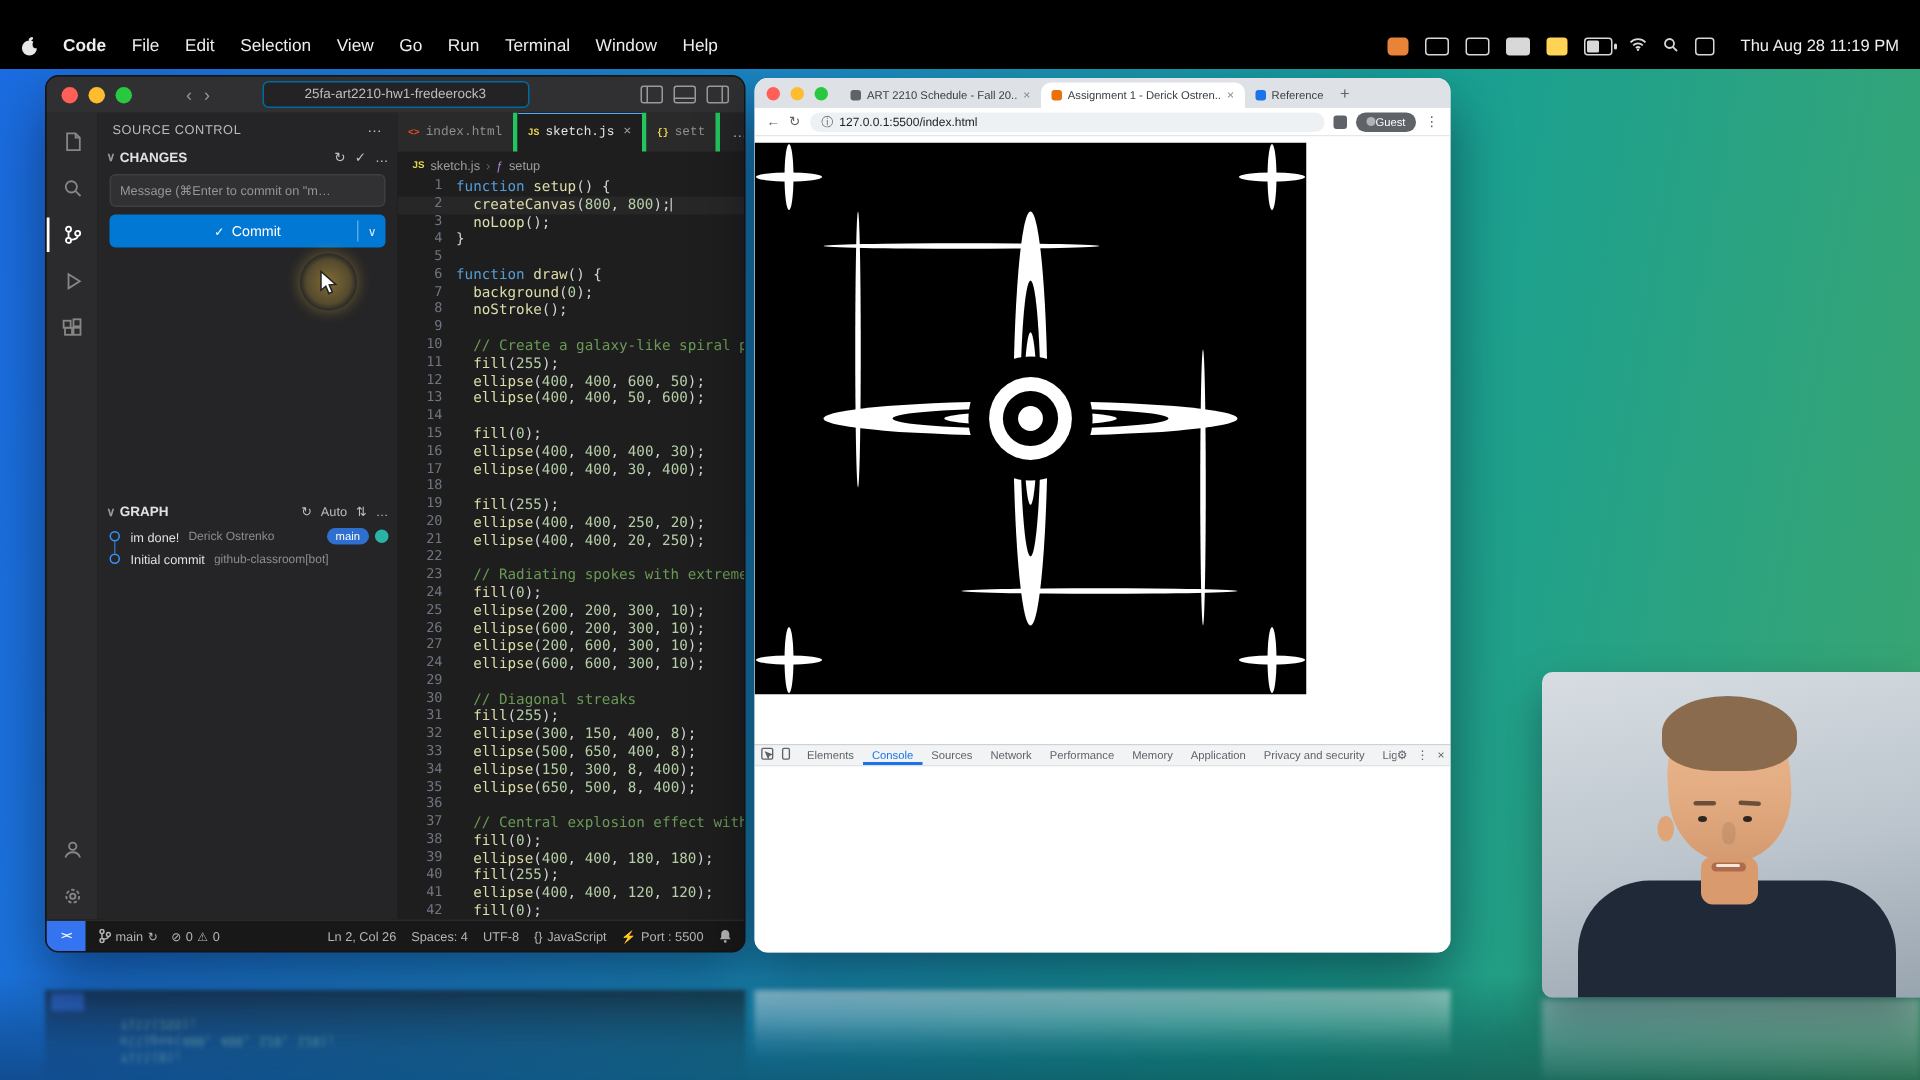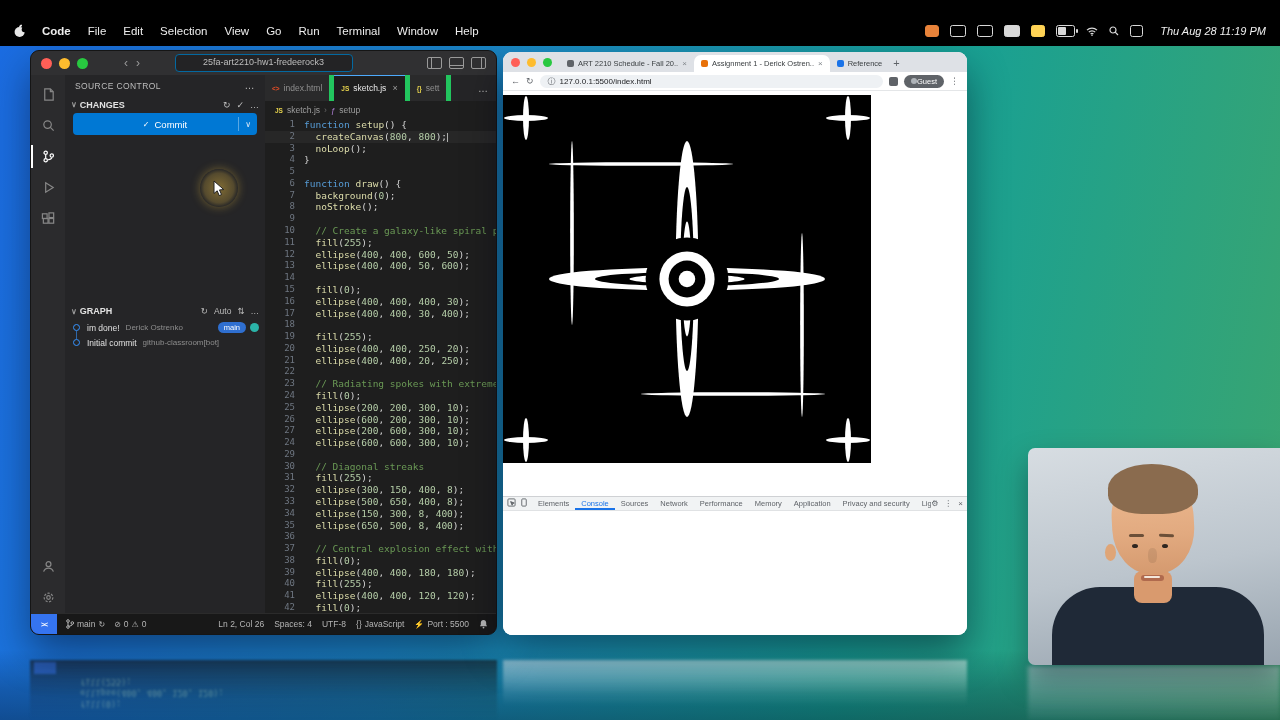--- a/index.html
+++ b/index.html
@@ -10,21 +10,21 @@
   .desktop{position:absolute;left:0;top:46px;right:0;bottom:0;
     background:linear-gradient(100deg,#1b6ce2 0%,#1b88c9 35%,#17a095 68%,#3ba56f 100%);}
   .floor-fade{position:absolute;left:0;right:0;top:650px;bottom:0;z-index:3;
     background:linear-gradient(180deg,rgba(0,25,40,0) 0%,rgba(0,18,32,.25) 55%,rgba(0,14,26,.38) 100%);}
 
   
   .menubar{position:absolute;top:0;left:0;width:100%;height:46px;z-index:20;display:flex;align-items:flex-end;color:#e8e8e8;border-radius:11px;}
   .menubar-inner{width:100%;height:22px;margin-bottom:4px;display:flex;align-items:center;padding:0 14px;box-sizing:border-box;}
   .menu-item{font-size:11.5px;margin-right:17px;color:#ededed;white-space:nowrap;}
   .menu-item.bold{font-weight:bold;}
-  .mb-right{margin-left:auto;display:flex;align-items:center;gap:11px;font-style:italic;}
+  .mb-right{margin-left:auto;display:flex;align-items:flex-start;gap:11px;}
   .mb-ico{width:14px;height:10px;border:1.2px solid #d8d8d8;border-radius:2.5px;position:relative;}
   .mb-ico.filled{background:#d8d8d8;}
   .mb-ico.rec{border-color:#e8833a;background:#e8833a;border-radius:3px;width:12px;}
   .mb-ico.cam{border-color:#ffd355;background:#ffd355;width:12px;}
   .mb-ico.batt::after{content:"";position:absolute;right:-3.5px;top:2.5px;width:2px;height:4px;background:#d8d8d8;border-radius:1px;}
   .mb-ico.batt::before{content:"";position:absolute;left:1px;top:1px;bottom:1px;width:8px;background:#d8d8d8;border-radius:1px;}
   .mb-clock{font-size:11px;color:#f0f0f0;margin-left:6px;white-space:nowrap;}
 
   
   .window{position:absolute;border-radius:9px;overflow:hidden;box-shadow:0 18px 40px rgba(0,0,20,.45);}
@@ -71,21 +71,21 @@
   .g-row{height:15px;display:flex;align-items:center;padding:0 6px 0 8px;position:relative;}
   .g-dot{width:7px;height:7px;border-radius:50%;border:1.5px solid #3794ff;box-sizing:border-box;margin-right:7px;flex:none;}
   .g-msg{color:#e0e0e0;font-size:8.5px;white-space:nowrap;}
   .g-author{color:#8d8d8d;font-size:8px;margin-left:6px;white-space:nowrap;overflow:hidden;}
   .g-badge{margin-left:auto;background:#2f6fd0;color:#fff;border-radius:8px;font-size:7.5px;padding:1px 6px;white-space:nowrap;}
   .g-avatar{width:9px;height:9px;border-radius:50%;background:#2bb3a8;margin-left:4px;flex:none;}
   .g-line{position:absolute;left:11px;top:-4px;width:1px;height:8px;background:#3794ff;opacity:.6;}
 
   .editor{flex:1;display:flex;flex-direction:column;background:#1e1e1e;min-width:0;}
   .tabbar{height:26px;background:#252527;display:flex;flex:none;align-items:stretch;}
-  .etab{display:flex;align-items:center;gap:4px;padding:0 7px;font-size:8.5px;color:#8f8f8f;background:#2a2a2b;border-right:5px solid #22c55e;white-space:nowrap;overflow:hidden;}
+  .etab{display:flex;align-items:center;gap:4px;padding:0 7px;font-size:8.5px;color:#8f8f8f;background:#2a2a2b;border-right:3px solid #22c55e;white-space:nowrap;overflow:hidden;font-family:Liberation Mono, monospace;}
   .etab.active{background:#1e1e1e;color:#e6e6e6;box-shadow:inset 0 1px 0 #4daafc;}
   .etab .ticon{font-size:6.5px;font-weight:bold;}
   .ticon.html{color:#e44d26;}.ticon.js{color:#e8d44d;}.ticon.json{color:#e8d44d;}
   .etab .tclose{color:#9d9d9d;font-size:9px;margin-left:2px;}
   .tab-more{margin-left:auto;color:#bdbdbd;font-size:10px;display:flex;align-items:center;padding:0 8px;}
   .breadcrumb{height:18px;display:flex;align-items:center;gap:4px;padding:0 10px;font-size:8.5px;color:#9d9d9d;flex:none;}
   .breadcrumb .bicon{color:#e8d44d;font-size:6.5px;font-weight:bold;}
   .breadcrumb .bsep{color:#6a6a6a;}
   .breadcrumb .bsym{color:#b180d7;font-size:8px;}
 
@@ -293,20 +293,21 @@
       </div>
       <div class="sc-changes">
         <span class="chev">∨</span>
         <span>CHANGES</span>
         <span class="sc-ch-icons">
           <span>↻</span>
           <span>✓</span>
           <span>…</span>
         </span>
       </div>
+      <div class="commit-input">Message (⌘Enter to commit on "m…</div>
       <div class="commit-btn">
         <span style="font-size:8px;">✓</span>
         <span>Commit</span>
         <span class="cbsep"></span>
         <span class="cbchev">∨</span>
       </div>
       <div class="sc-empty"></div>
       <div class="graph">
         <div class="graph-header">
           <span class="chev">∨</span>

